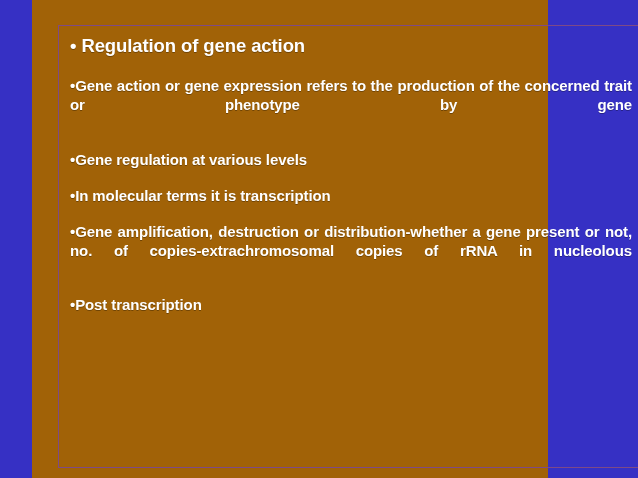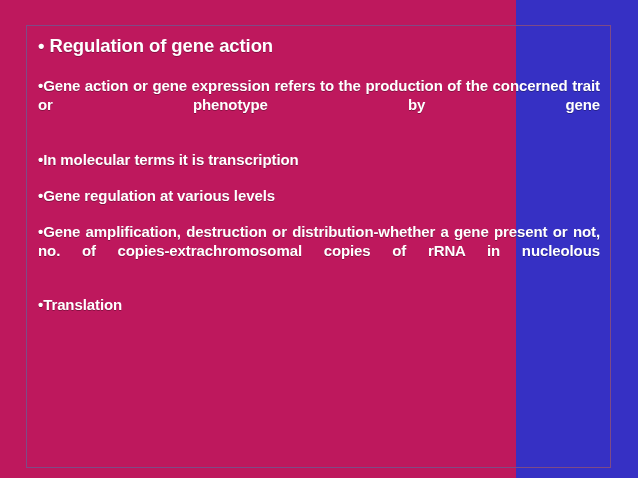--- a/index.html
+++ b/index.html
@@ -13,21 +13,22 @@
     height: 478px;
     overflow: hidden;
     background: #3630c4;
     font-family: "Liberation Sans", sans-serif;
   }
 
   #slide {
     position: relative;
     width: 516px;
     height: 478px;
-    background: #be185d;
+    background: #a16207;
+    margin-left: 32px;
   }
 
   
   #content-frame {
     position: absolute;
     left: 26px;
     top: 25px;
     width: 585px;
     height: 443px;
     box-sizing: border-box;
@@ -87,32 +88,32 @@
 
       <li class="bullet-item lead">
         <span class="bullet-glyph">• </span><span class="bullet-text">Regulation of gene action</span>
       </li>
 
       <li class="bullet-item justified">
         <span class="bullet-glyph">•</span><span class="bullet-text">Gene action or gene expression refers to the production of the concerned trait or phenotype by gene</span>
       </li>
 
       <li class="bullet-item">
-        <span class="bullet-glyph">•</span><span class="bullet-text">In molecular terms it is transcription</span>
+        <span class="bullet-glyph">•</span><span class="bullet-text">Gene regulation at various levels</span>
       </li>
 
       <li class="bullet-item">
-        <span class="bullet-glyph">•</span><span class="bullet-text">Gene regulation at various levels</span>
+        <span class="bullet-glyph">•</span><span class="bullet-text">In molecular terms it is transcription</span>
       </li>
 
       <li class="bullet-item justified">
         <span class="bullet-glyph">•</span><span class="bullet-text">Gene amplification, destruction or distribution-whether a gene present or not, no. of copies-extrachromosomal copies of rRNA in nucleolous</span>
       </li>
 
 
+      <li class="bullet-item">
+        <span class="bullet-glyph">•</span><span class="bullet-text">Post transcription</span>
+      </li>
 
-      <li class="bullet-item">
-        <span class="bullet-glyph">•</span><span class="bullet-text">Translation</span>
-      </li>
 
     </ul>
   </div>
 </div>
 
 </body></html>

